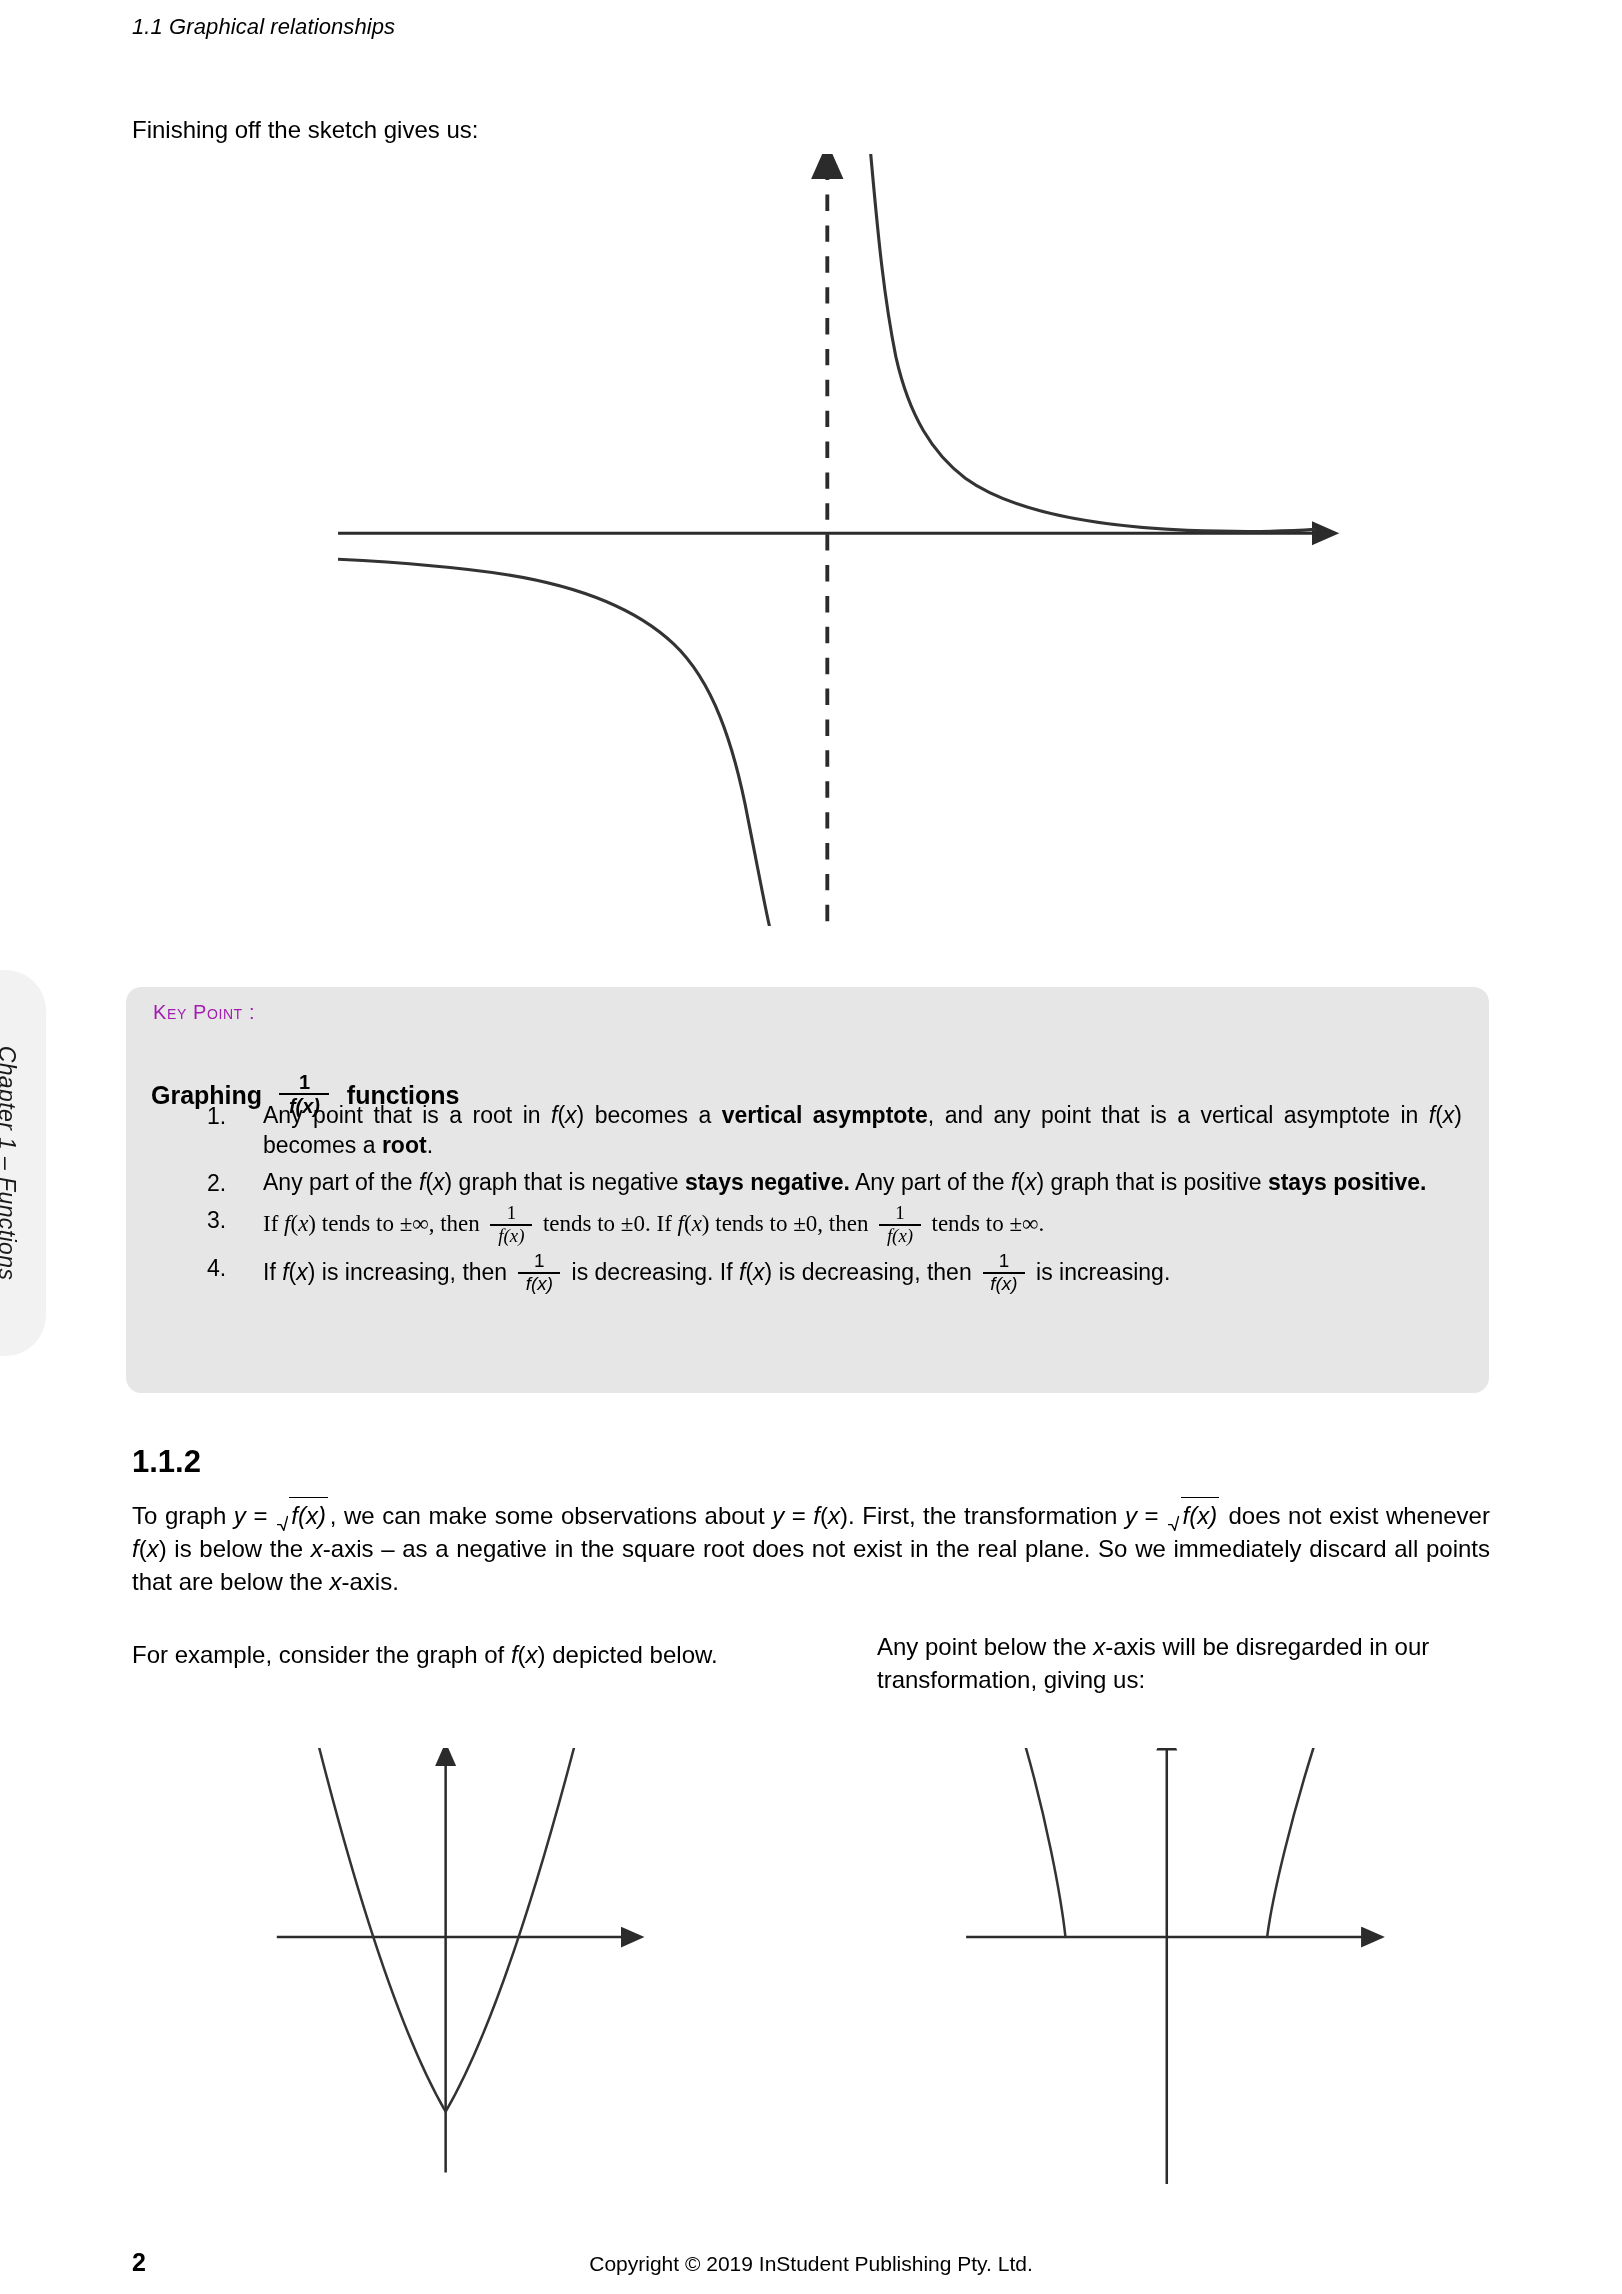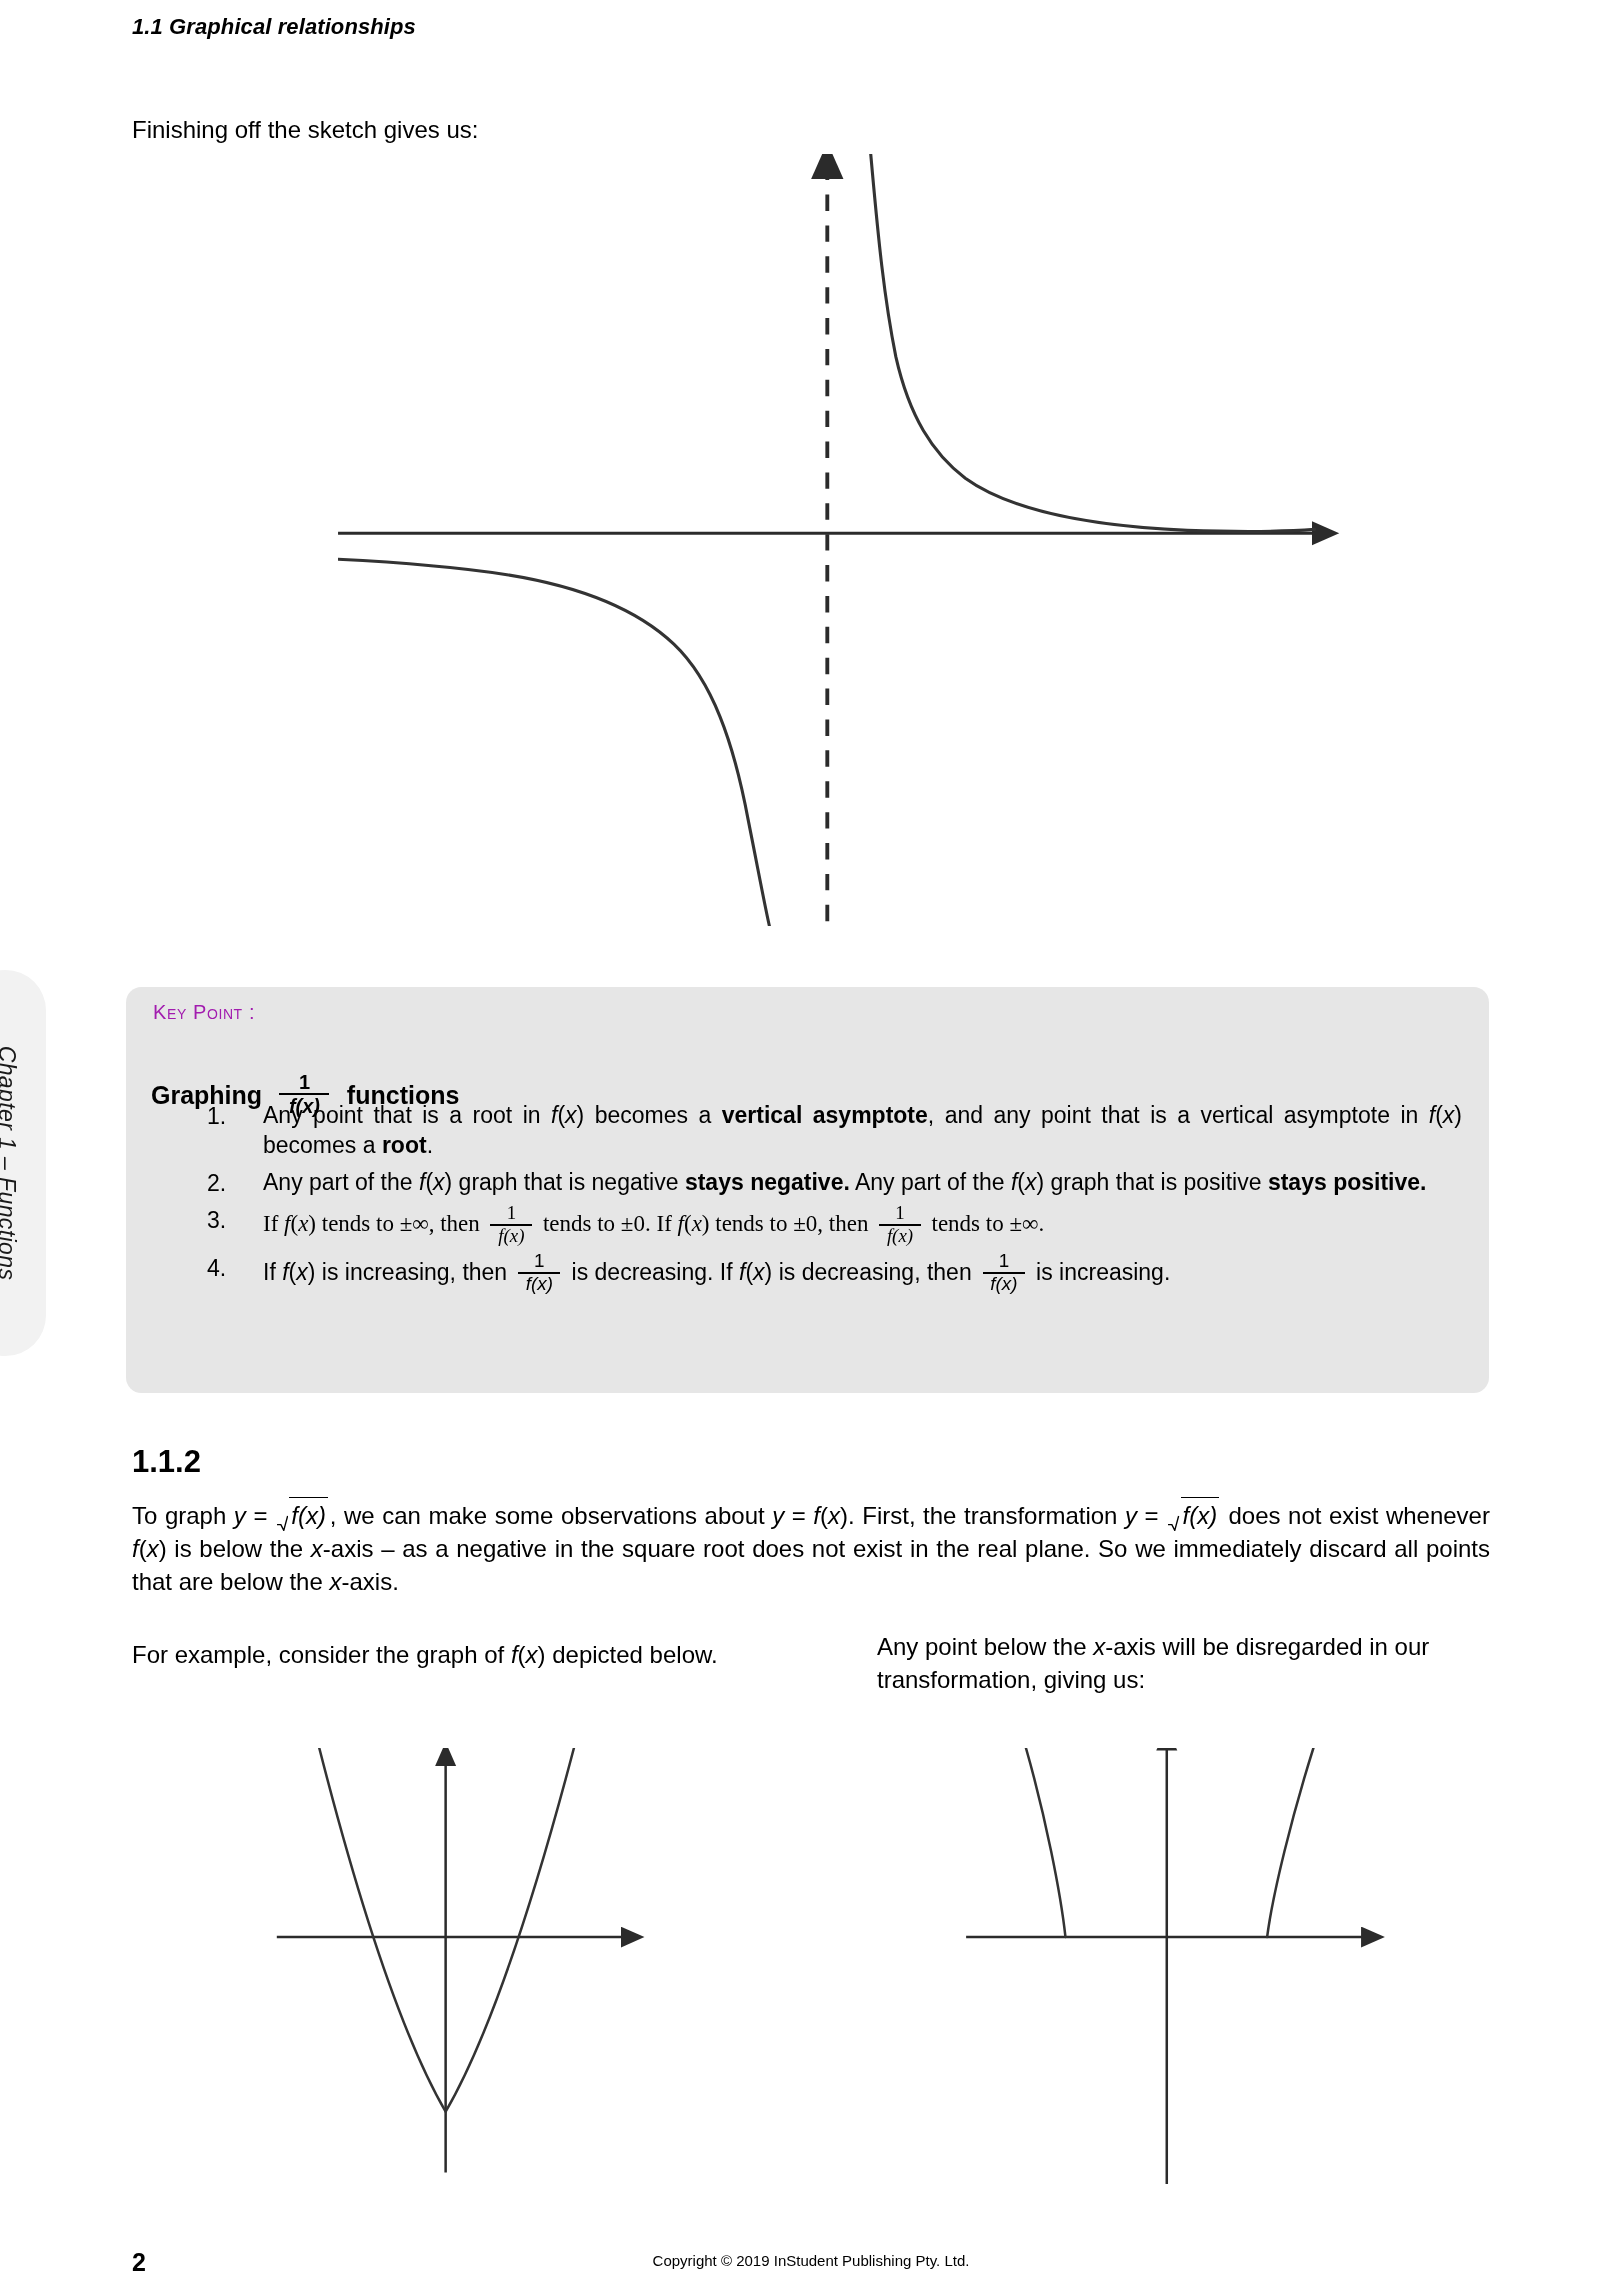--- a/index.html
+++ b/index.html
@@ -17,21 +17,20 @@
   }
 
   
   .page-header {
     position: absolute;
     left: 132px;
     top: 13.5px;
     font-size: 22px;
     font-style: italic;
     letter-spacing: 0.1px;
-    font-weight: bold;
   }
 
   
   .chapter-tab {
     position: absolute;
     left: -35px;
     top: 970px;
     width: 81px;
     height: 386px;
     background: #f2f2f2;
@@ -250,21 +249,21 @@
     top: 2248px;
     font-size: 25px;
     font-weight: bold;
   }
   .footer-copy {
     position: absolute;
     left: 0;
     top: 2252px;
     width: 1622px;
     text-align: center;
-    font-size: 15px;
+    font-size: 21px;
   }
 </style>
 </head>
 <body>
 
 <div class="page-header">1.1 Graphical relationships</div>
 
 <div class="chapter-tab">
   <span class="chapter-tab-label">Chapter 1 – Functions</span>
 </div>

